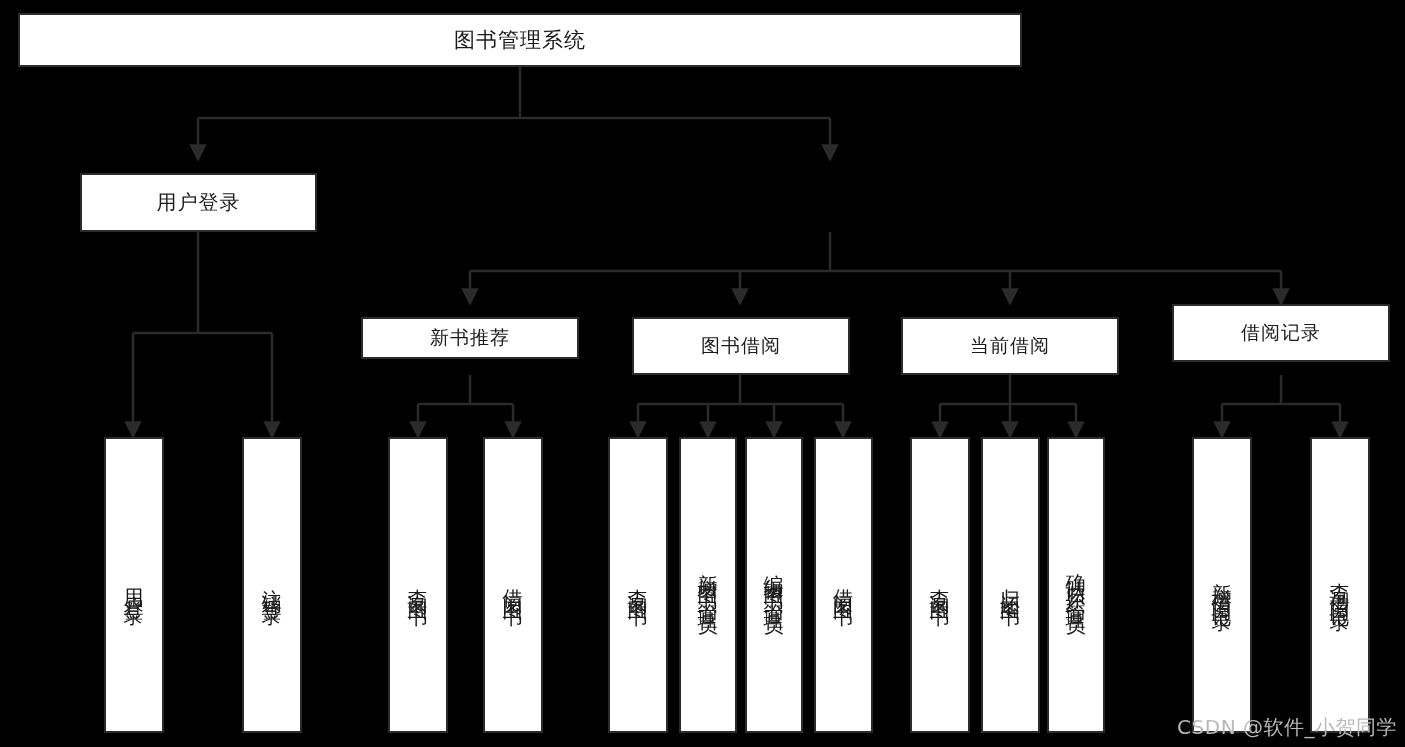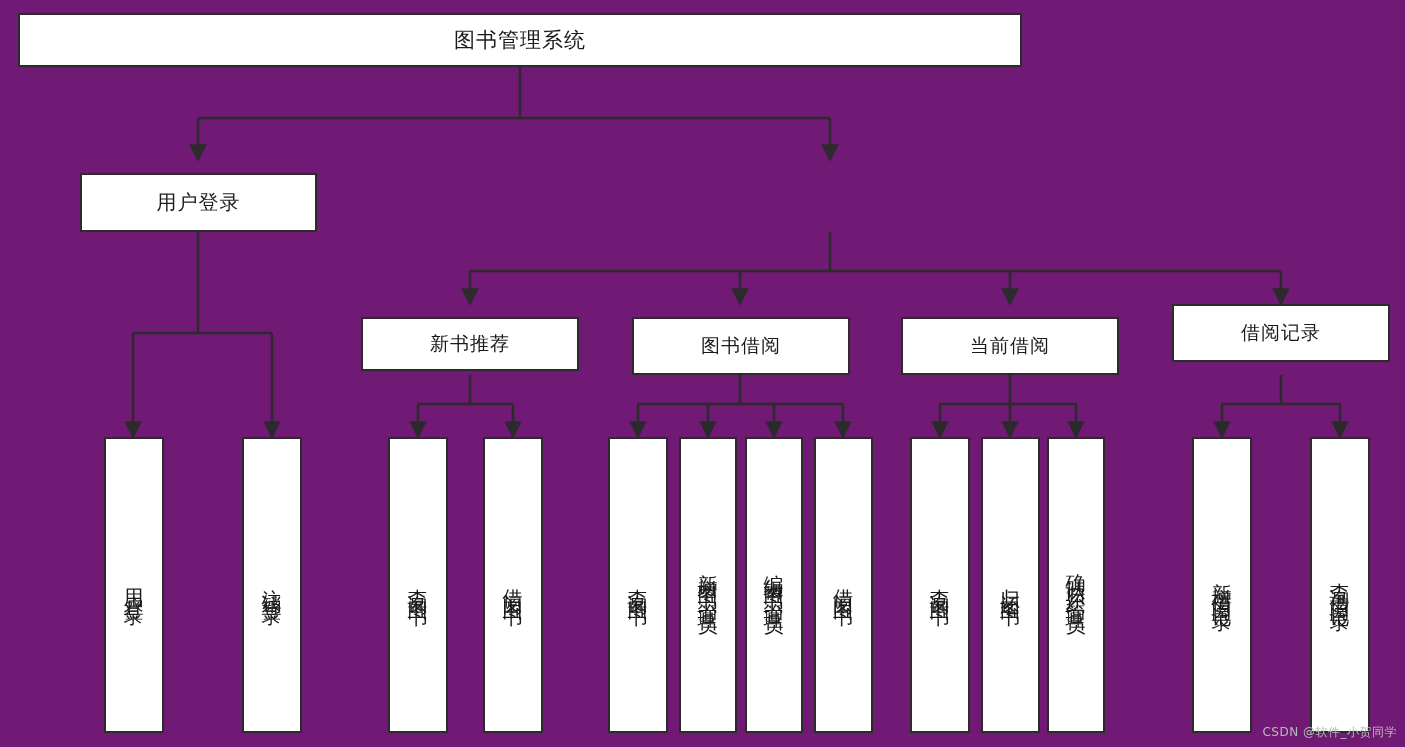--- a/index.html
+++ b/index.html
@@ -8,21 +8,21 @@
     padding: 0;
     background: #ffffff;
   }
   body {
     font-family: "DejaVu Sans", "Liberation Sans", sans-serif;
   }
   #diagram-root {
     position: relative;
     width: 1405px;
     height: 747px;
-    background: #701a75;
+    background: #000000;
     overflow: hidden;
   }
   svg.wires {
     position: absolute;
     left: 0;
     top: 0;
     width: 1405px;
     height: 747px;
     pointer-events: none;
   }
@@ -60,21 +60,21 @@
     text-align: center;
   }
   .htext {
     white-space: nowrap;
     letter-spacing: 1px;
   }
   .watermark {
     position: absolute;
     right: 8px;
     bottom: 6px;
-    font-size: 12px;
+    font-size: 20px;
     color: #b9b9b9;
     letter-spacing: 0.5px;
     white-space: nowrap;
     user-select: none;
   }
 </style>
 </head>
 <body>
 
 <div id="diagram-root">
@@ -132,21 +132,21 @@
 
   <div class="node root" style="left:18px; top:13px; width:1004px; height:54px;">
     <span class="htext">图书管理系统</span>
   </div>
 
   <div class="node level2" style="left:80px; top:173px; width:237px; height:59px;">
     <span class="htext">用户登录</span>
   </div>
 
 
-  <div class="node level3" style="left:361px; top:317px; width:218px; height:54px;">
+  <div class="node level3" style="left:361px; top:317px; width:218px; height:42px;">
     <span class="htext">新书推荐</span>
   </div>
 
   <div class="node level3" style="left:632px; top:317px; width:218px; height:58px;">
     <span class="htext">图书借阅</span>
   </div>
 
   <div class="node level3" style="left:901px; top:317px; width:218px; height:58px;">
     <span class="htext">当前借阅</span>
   </div>

